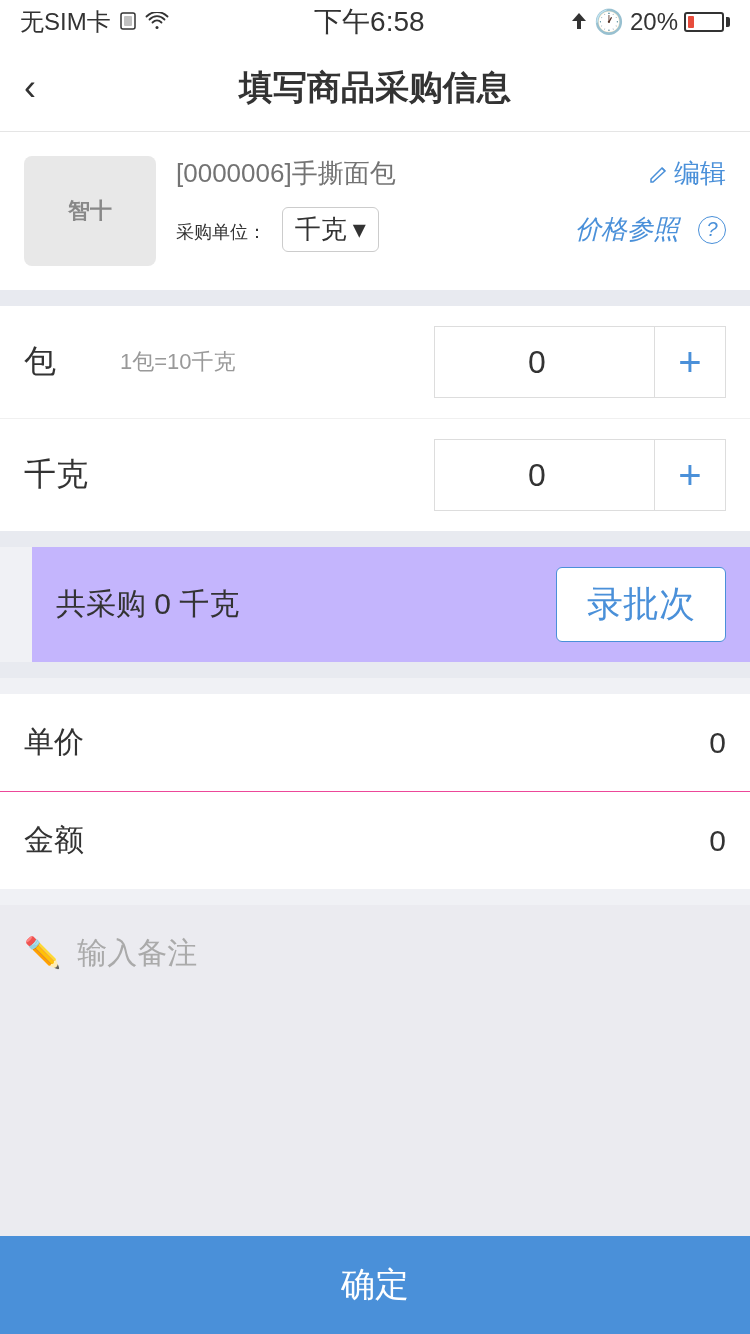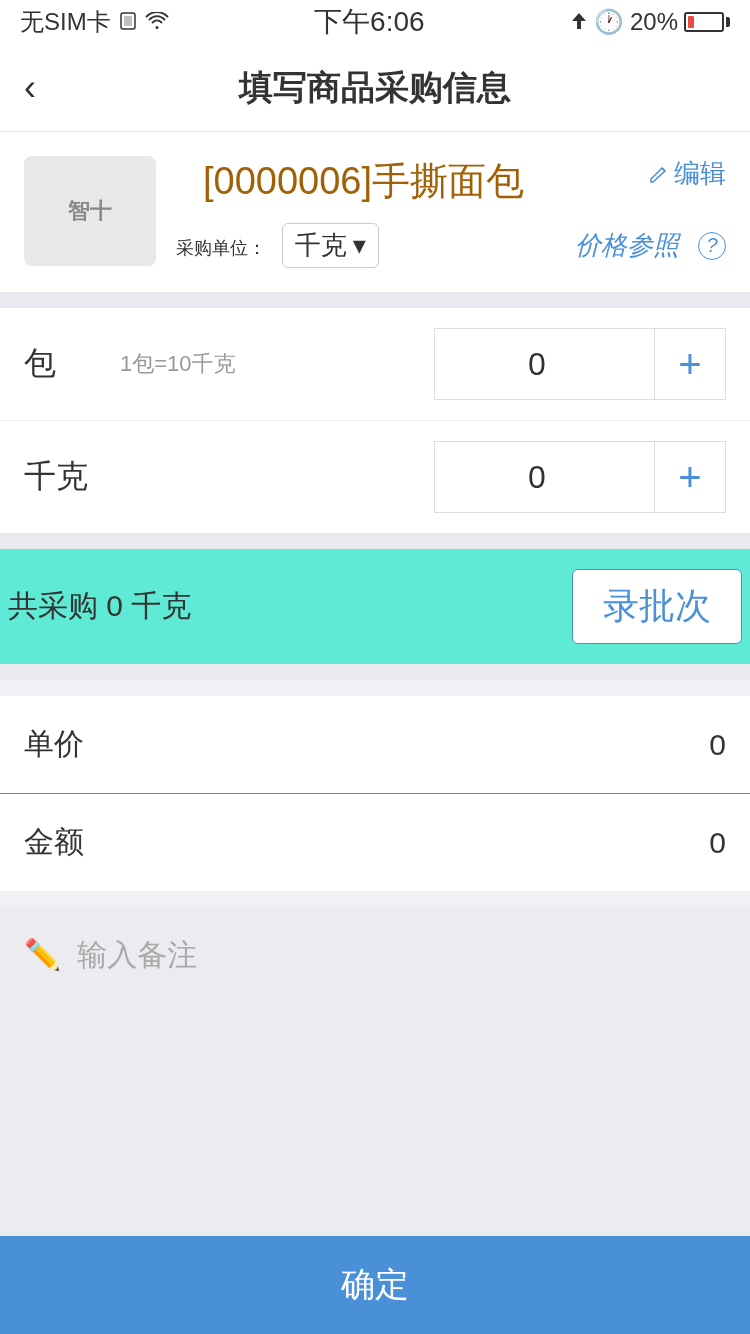--- a/index.html
+++ b/index.html
@@ -117,24 +117,23 @@
     .product-info {
       flex: 1;
     }
     .product-header {
       display: flex;
       justify-content: space-between;
       align-items: flex-start;
       margin-bottom: 16px;
     }
     .product-name {
-      font-size: 38px;
-      color: #a16207;
+      font-size: 26px;
+      color: #737373;
       font-weight: 500;
-      margin-left: 27px;
     }
     .edit-link {
       color: #4a90d9;
       font-size: 26px;
       display: flex;
       align-items: center;
       gap: 4px;
     }
     .product-unit-row {
       display: flex;
@@ -225,22 +224,23 @@
       justify-content: center;
       cursor: pointer;
       flex-shrink: 0;
     }
 
     
     .summary-row {
       display: flex;
       align-items: center;
       justify-content: space-between;
-      padding: 20px 8px;
-      background: #5eead4;
+      padding: 20px 24px;
+      background: #c4b5fd;
+      margin-left: 32px;
     }
     .summary-text {
       font-size: 30px;
       color: #333;
     }
     .batch-btn {
       border: 1px solid #4a90d9;
       color: #4a90d9;
       font-size: 36px;
       padding: 12px 30px;
@@ -331,21 +331,21 @@
     </span>
     <span>
       <svg width="24" height="18" viewBox="0 0 24 18">
         <path d="M12 14a1.5 1.5 0 1 1 0 3 1.5 1.5 0 0 1 0-3z" fill="#333"></path>
         <path d="M7.5 10.5C8.9 9.1 10.35 8.4 12 8.4s3.1.7 4.5 2.1" stroke="#333" stroke-width="1.8" fill="none" stroke-linecap="round"></path>
         <path d="M4.5 7.5C6.6 5.4 9.15 4.2 12 4.2s5.4 1.2 7.5 3.3" stroke="#333" stroke-width="1.8" fill="none" stroke-linecap="round"></path>
         <path d="M1.5 4.5C4.3 1.7 7.95 0 12 0s7.7 1.7 10.5 4.5" stroke="#333" stroke-width="1.8" fill="none" stroke-linecap="round"></path>
       </svg>
     </span>
   </div>
-  <div class="status-center">下午6:06</div>
+  <div class="status-center">下午6:58</div>
   <div class="status-right">
     <span>
       <svg width="18" height="18" viewBox="0 0 18 18" fill="#333">
         <path d="M9 1L2 9h5v8h4V9h5z"></path>
       </svg>
     </span>
     <span>🕐</span>
     <span>20%</span>
     <div class="battery">
       <div class="battery-body">

